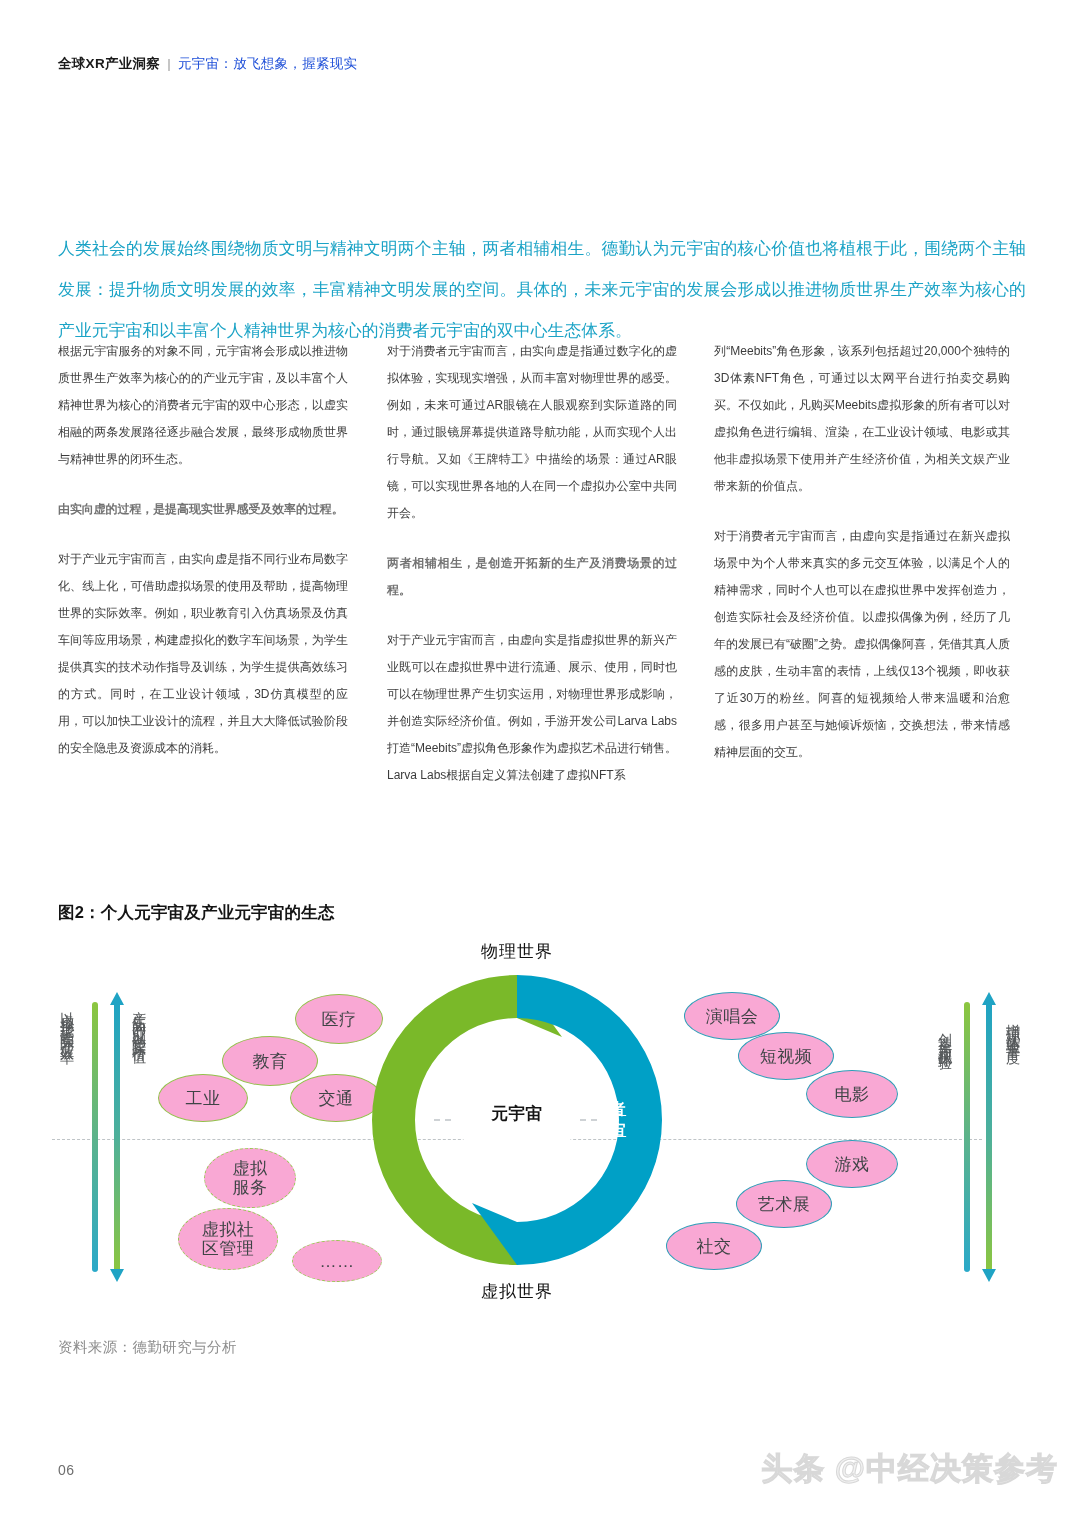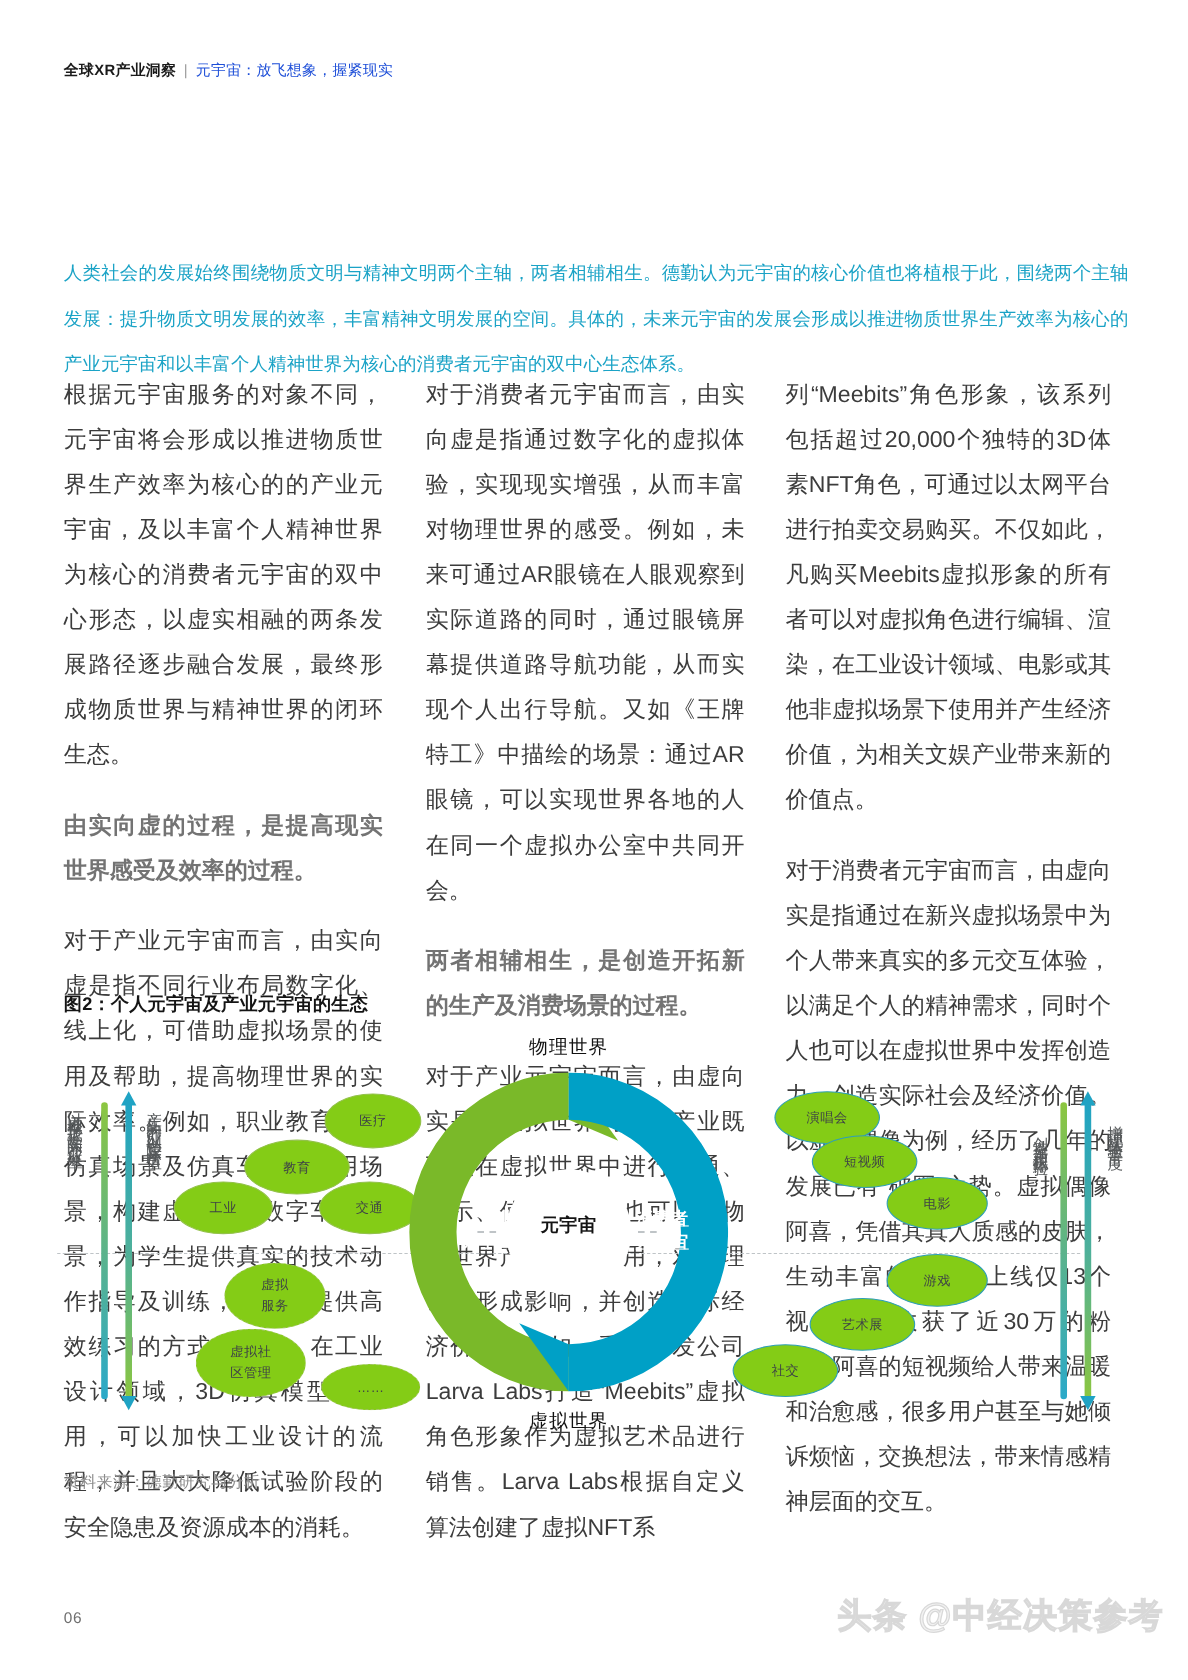--- a/index.html
+++ b/index.html
@@ -33,22 +33,22 @@
   .cols {
     position: absolute; left: 58px; top: 338px; width: 968px; height: 530px;
   }
   .col { position: absolute; top: 0; width: 290px; }
   .col-1 { left: 0; }
   .col-2 { left: 329px; }
   .col-3 { left: 656px; width: 296px; }
 
   .col p {
     color: #3c3c3c;
-    font-size: 21px;
-    line-height: 41px;
+    font-size: 12px;
+    line-height: 27px;
     text-align: justify;
     text-justify: inter-ideograph;
     margin-bottom: 23px;
   }
   .col p.sub {
     font-weight: bold;
     color: #737373;
     letter-spacing: -0.1px;
   }
   .col p:last-child { margin-bottom: 0; }
@@ -113,23 +113,23 @@
     position: absolute; left: 95px; top: 128px; width: 100px;
     text-align: center; font-size: 16.5px; font-weight: bold; color: #141414;
     letter-spacing: .5px;
   }
 
   
   .bub {
     position: absolute;
     display: flex; align-items: center; justify-content: center;
     text-align: center;
-    font-size: 12px; line-height: 19px; color: #3f4446;
+    font-size: 17px; line-height: 19px; color: #3f4446;
     border-radius: 50%;
-    background: #84cc16;
+    background: #f9a8d4;
     letter-spacing: .5px;
   }
   .bub-green  { border: 1.7px solid #93c14b; }
   .bub-greend { border: 1.9px dashed #9cc456; }
   .bub-blue   { border: 1.7px solid #2e9fb8; }
 
   
   .source {
     position: absolute; left: 58px; top: 1338px;
     font-size: 14.5px; color: #8d8d8d; letter-spacing: .4px;
@@ -221,21 +221,21 @@
     <span>服务</span>
   </div>
 
   <div class="bub bub-greend" style="left:178px; top:1208px; width:100px; height:62px; flex-direction:column;">
     <span>虚拟社</span>
     <span>区管理</span>
   </div>
 
   <div class="bub bub-greend" style="left:292px; top:1240px; width:90px; height:42px;">……</div>
 
-  <div class="bub bub-blue" style="left:704px; top:992px; width:96px; height:48px;text-align:center;">演唱会</div>
+  <div class="bub bub-blue" style="left:684px; top:992px; width:96px; height:48px;text-align:center;">演唱会</div>
   <div class="bub bub-blue" style="left:738px; top:1032px; width:96px; height:48px;">短视频</div>
   <div class="bub bub-blue" style="left:806px; top:1070px; width:92px; height:48px;">电影</div>
   <div class="bub bub-blue" style="left:806px; top:1140px; width:92px; height:48px;">游戏</div>
   <div class="bub bub-blue" style="left:736px; top:1180px; width:96px; height:48px;">艺术展</div>
   <div class="bub bub-blue" style="left:666px; top:1222px; width:96px; height:48px;">社交</div>
 
   <div class="donut-wrap">
 
     <div class="donut-label-top">物理世界</div>
     <div class="donut-label-bottom">虚拟世界</div>

